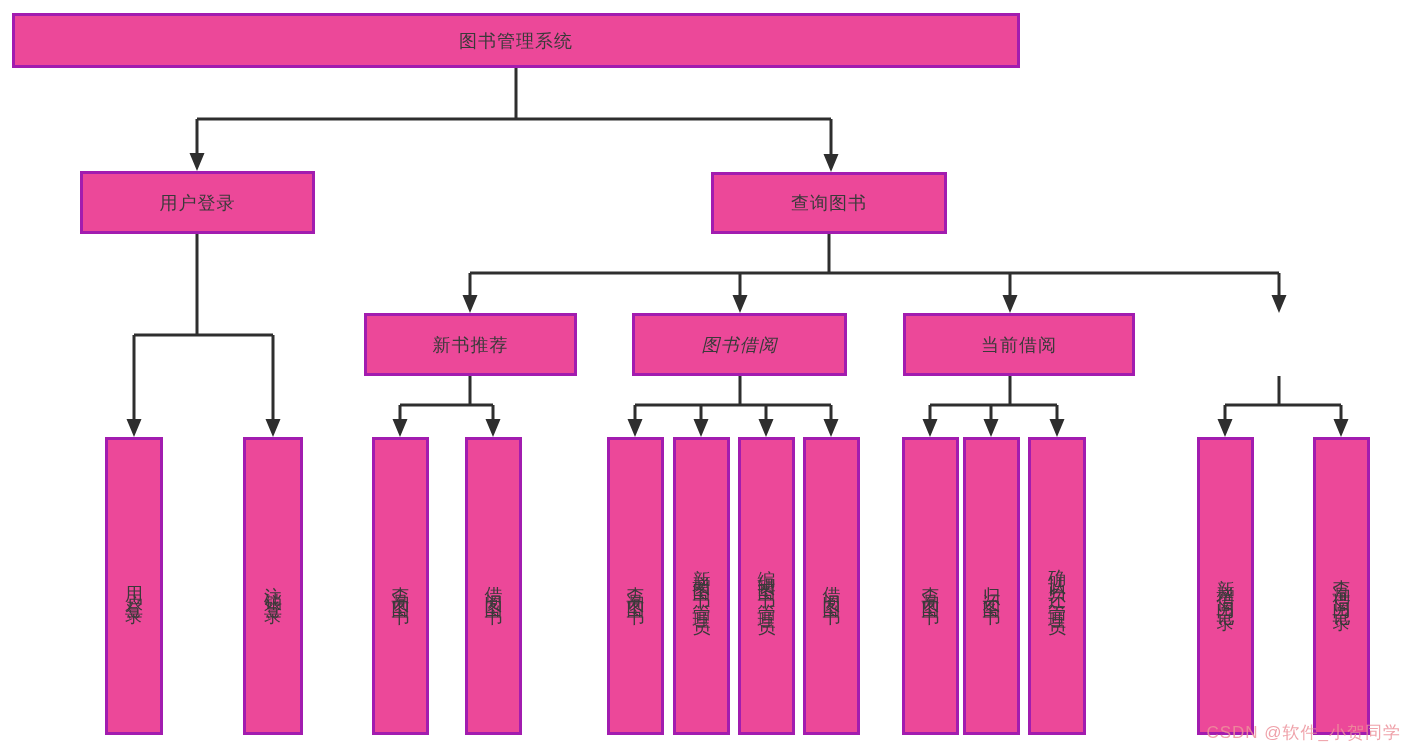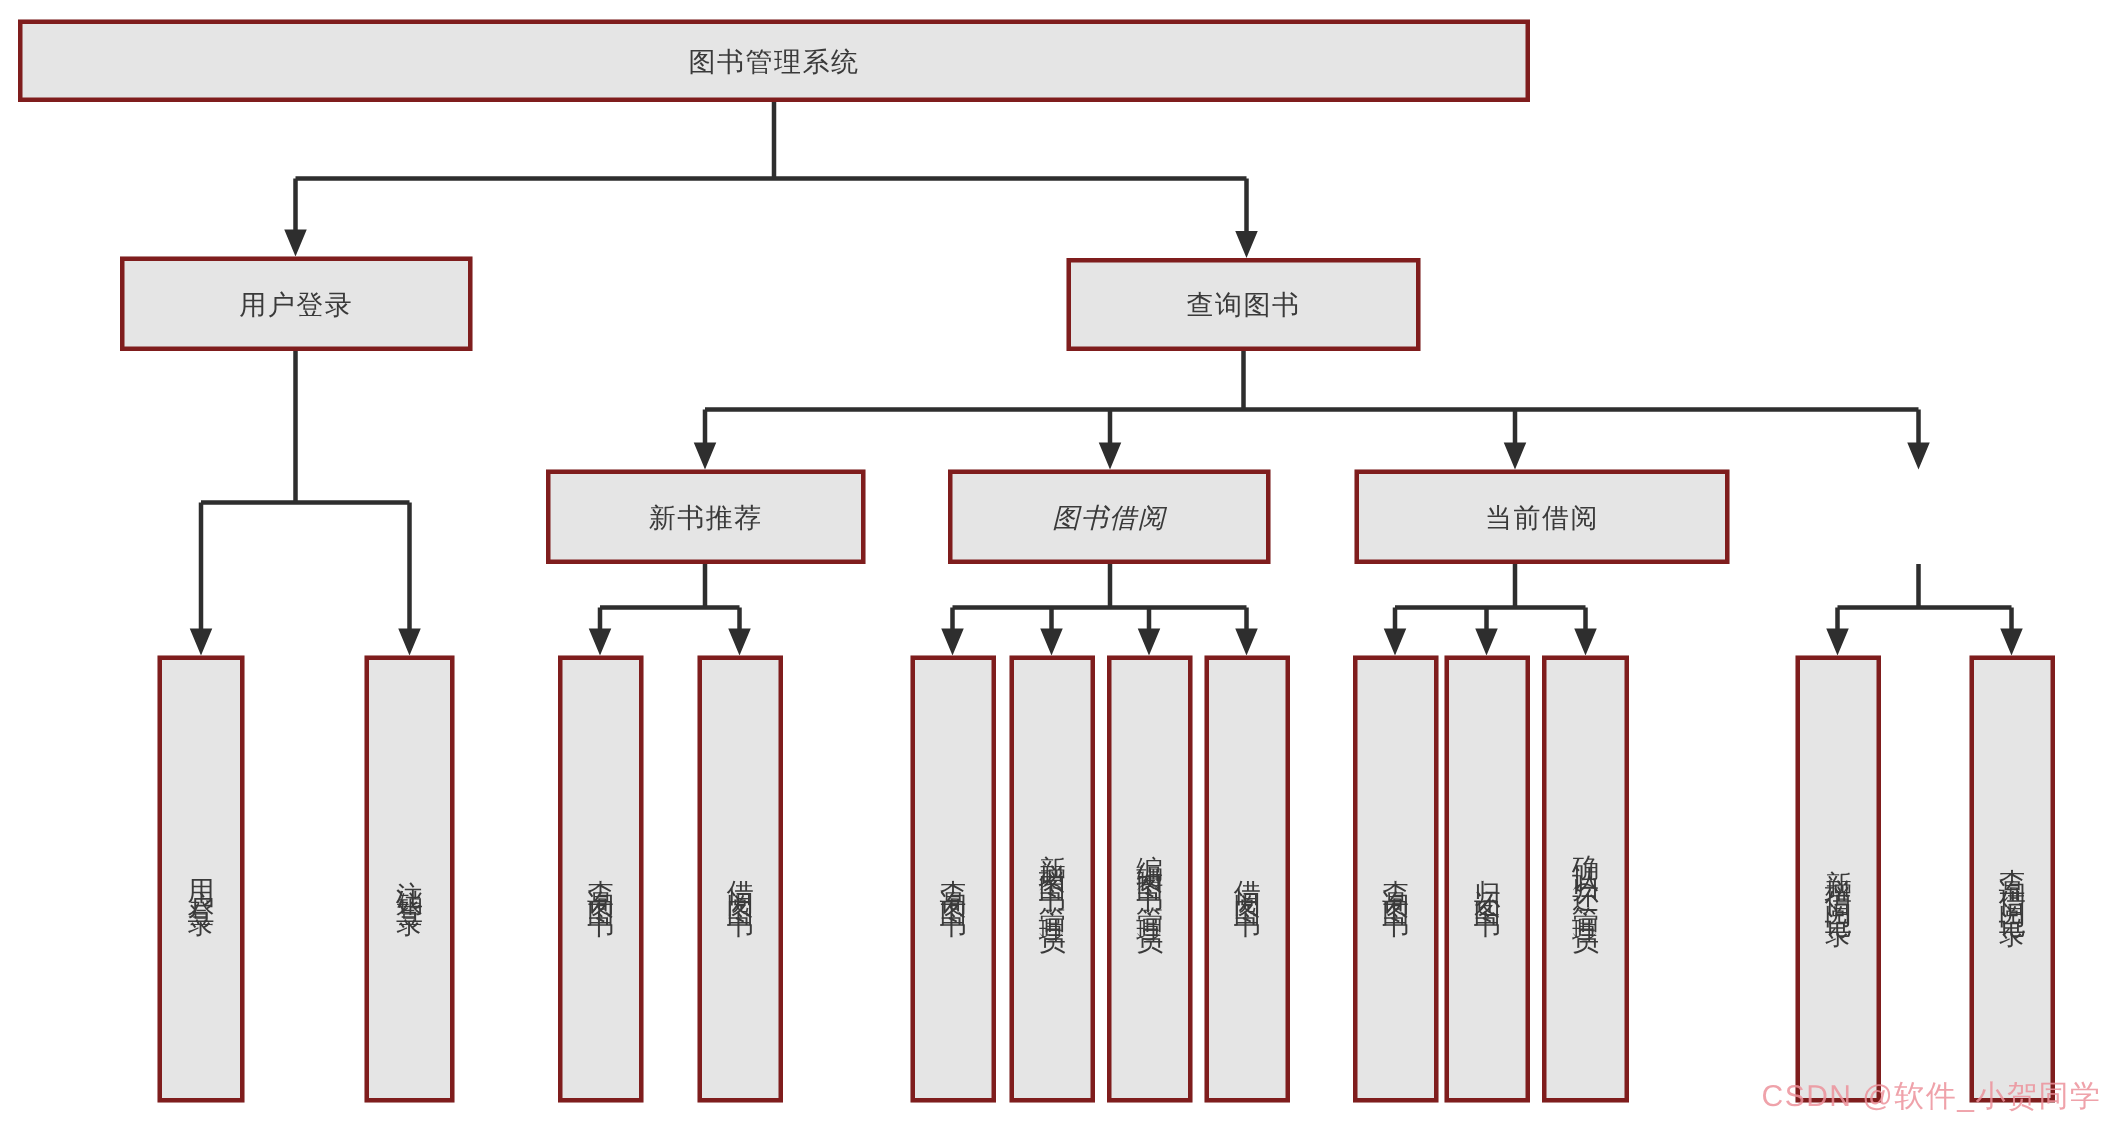--- a/index.html
+++ b/index.html
@@ -17,43 +17,43 @@
   }
   .connectors {
     position: absolute;
     left: 0;
     top: 0;
     z-index: 1;
   }
   .box {
     position: absolute;
     box-sizing: border-box;
-    border: 3px solid #7f1d1d;
-    background: #e5e5e5;
+    border: 3px solid #a21caf;
+    background: #ec4899;
     color: #3a3a3a;
     display: flex;
     align-items: center;
     justify-content: center;
     z-index: 2;
   }
   .hbox {
     font-size: 18px;
     letter-spacing: 1px;
   }
   .vbox {
     writing-mode: vertical-rl;
     font-size: 18px;
     letter-spacing: 7px;
     line-height: 1.0;
   }
   .watermark {
     position: absolute;
     right: 4px;
     bottom: 3px;
-    font-size: 20px;
+    font-size: 17px;
     letter-spacing: 1px;
     color: rgba(236, 146, 155, 0.85);
     z-index: 3;
     white-space: nowrap;
   }
 </style>
 </head>
 <body>
 
 <div class="canvas">
@@ -103,21 +103,21 @@
              M1333.5 419 L1348.5 419 L1341 437 Z" fill="#2e2e2e" stroke="none"></path>
   </svg>
 
   <div class="box hbox" style="left:12px; top:13px; width:1008px; height:55px;">图书管理系统</div>
 
   <div class="box hbox" style="left:80px; top:171px; width:235px; height:63px;">用户登录</div>
   <div class="box hbox" style="left:711px; top:172px; width:236px; height:62px;">查询图书</div>
 
   <div class="box hbox" style="left:364px; top:313px; width:213px; height:63px;">新书推荐</div>
   <div class="box hbox" style="left:632px; top:313px; width:215px; height:63px;font-style:italic;">图书借阅</div>
-  <div class="box hbox" style="left:903px; top:313px; width:250px; height:63px;">当前借阅</div>
+  <div class="box hbox" style="left:903px; top:313px; width:232px; height:63px;">当前借阅</div>
 
   <div class="box vbox" style="left:105px; top:437px; width:58px; height:298px;">用户登录</div>
   <div class="box vbox" style="left:243px; top:437px; width:60px; height:298px;">注销登录</div>
 
   <div class="box vbox" style="left:372px; top:437px; width:57px; height:298px;">查询图书</div>
   <div class="box vbox" style="left:465px; top:437px; width:57px; height:298px;">借阅图书</div>
 
   <div class="box vbox" style="left:607px; top:437px; width:57px; height:298px;">查询图书</div>
   <div class="box vbox" style="left:673px; top:437px; width:57px; height:298px;">新增图书（管理员）</div>
   <div class="box vbox" style="left:738px; top:437px; width:57px; height:298px;">编辑图书（管理员）</div>

